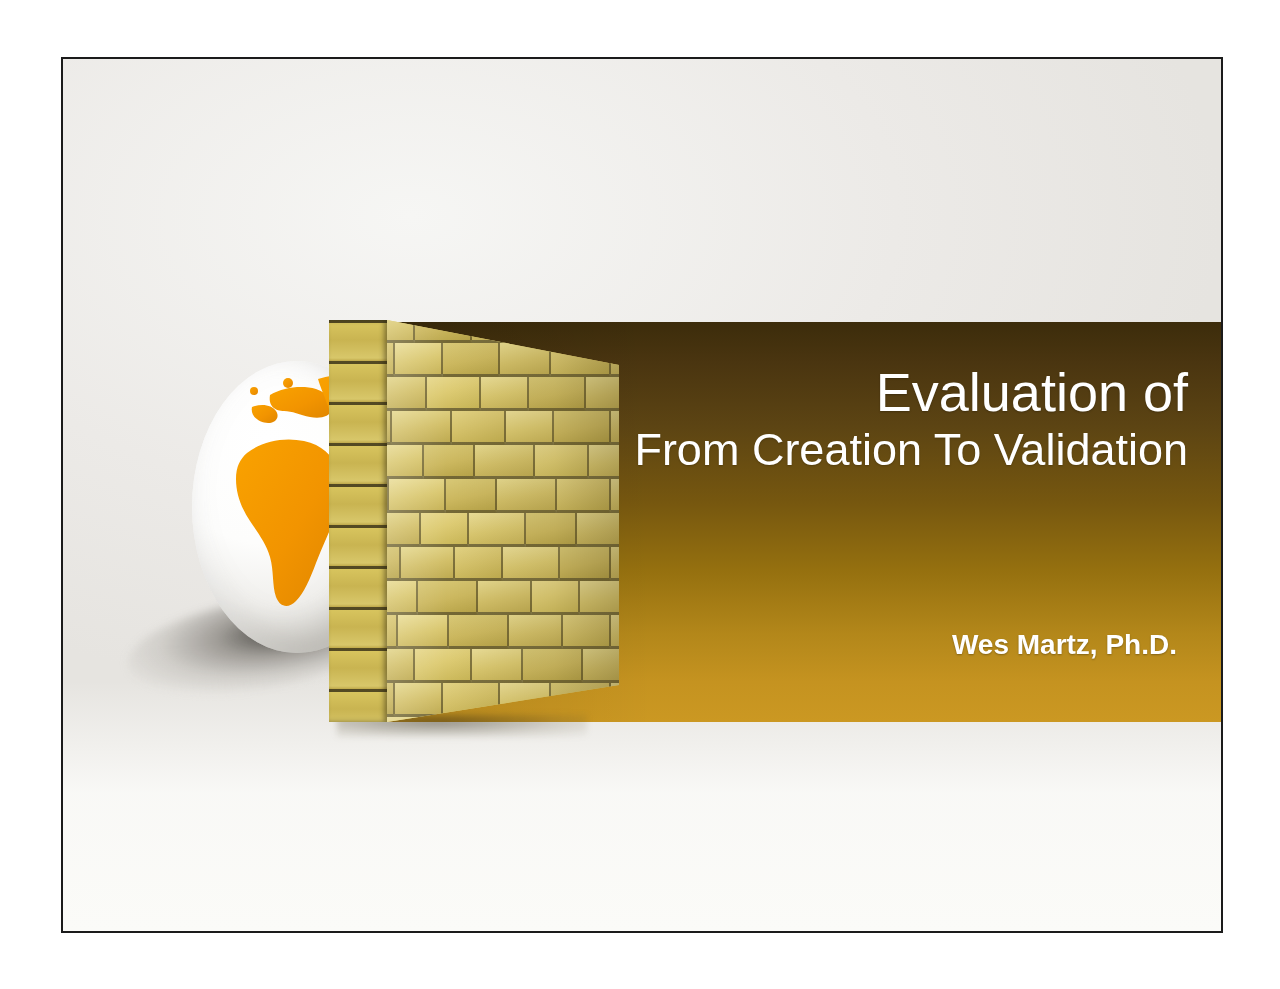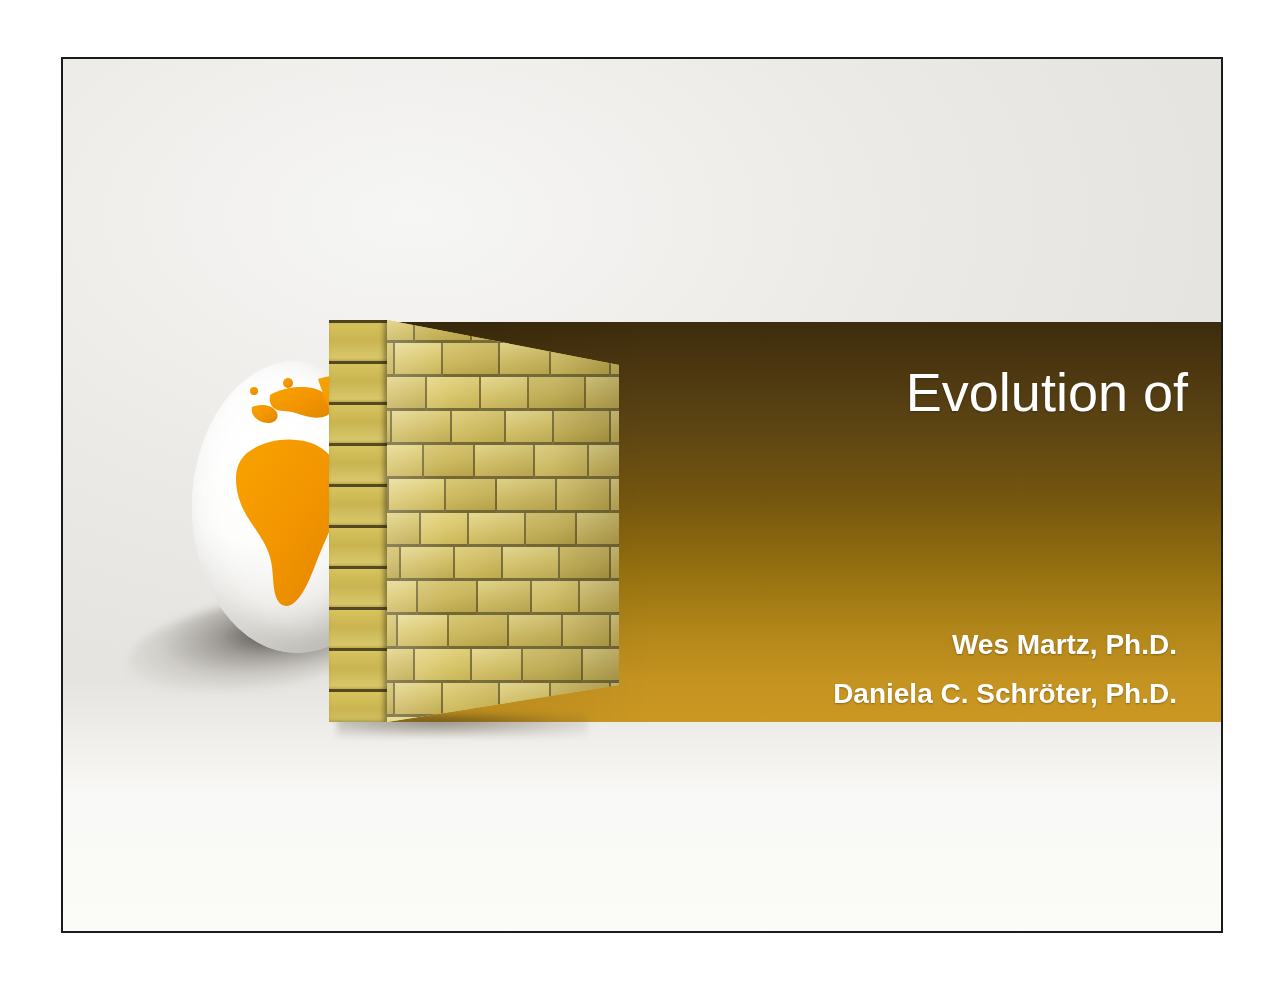--- a/index.html
+++ b/index.html
@@ -281,26 +281,26 @@
             <ellipse cx="178" cy="140" rx="7" ry="4"></ellipse>
           </g>
         </svg>
       </div>
     </div>
 
     <div id="title-band">
       <div id="band-overlay-left"></div>
 
       <div id="title-text-block">
-        <div class="title-line">Evolution of</div>
+        <div class="title-line">Evaluation of</div>
+        <div class="subtitle-line">From Creation To Validation</div>
       </div>
 
       <div id="authors-block">
         <div class="author-line">Wes Martz, Ph.D.</div>
-        <div class="author-line">Daniela C. Schröter, Ph.D.</div>
       </div>
     </div>
 
     <div id="wall">
       <div class="wall-base-shadow"></div>
       <div class="wall-face">
         <div class="brick-rows" id="brick-rows">
             <div class="brick-row" style="top: 0px;">
               <div class="brick tone-a" style="left: -18px; width: 48px;"></div>
               <div class="brick tone-b" style="left: 30px; width: 57px;"></div>

